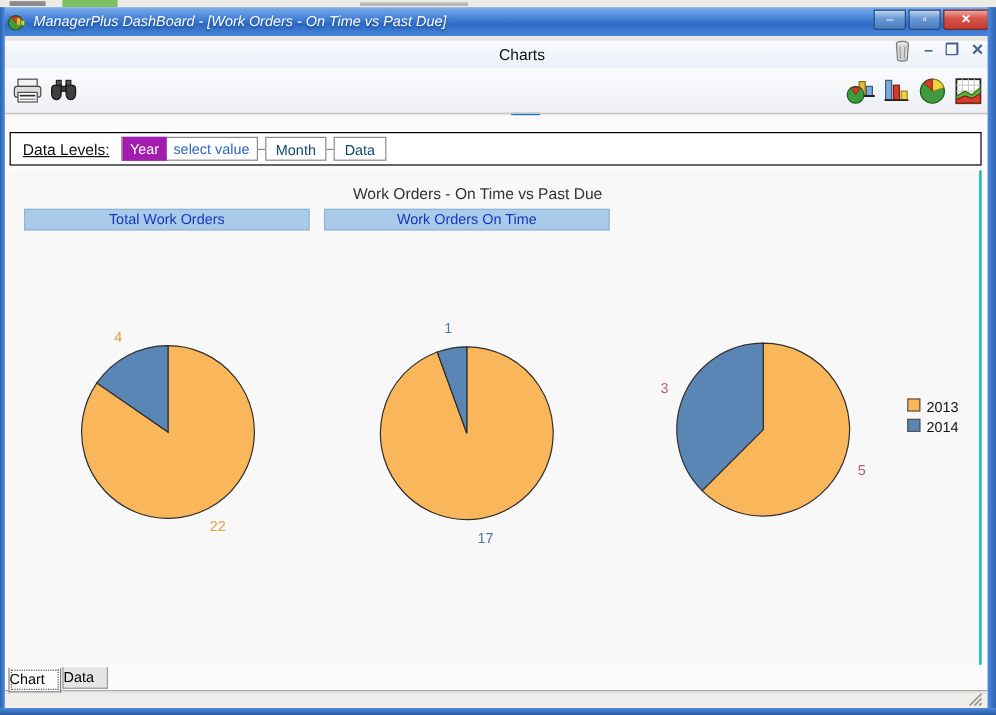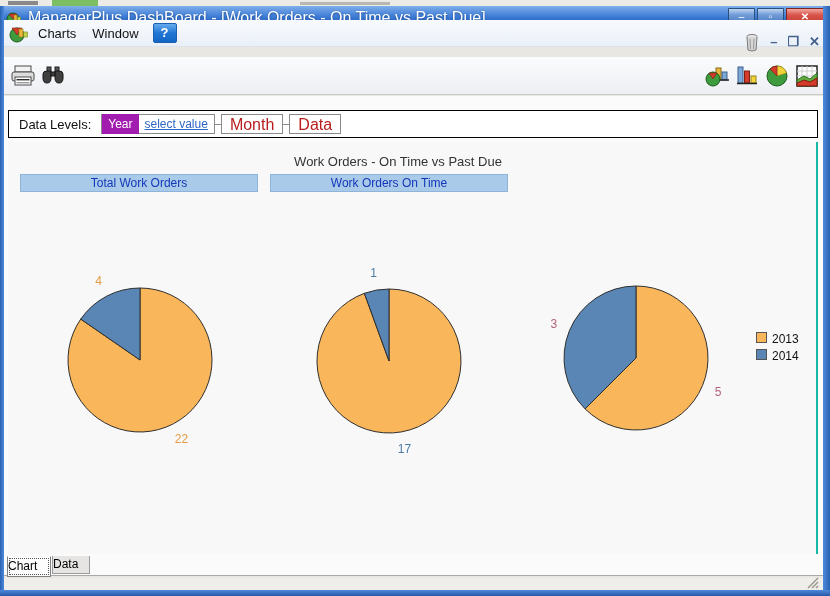--- a/index.html
+++ b/index.html
@@ -13,53 +13,53 @@
   .sliver .mark2 { position:absolute; left:300px; top:2px; width:90px; height:3px; background:#B9B7B2; }
 
   
   .frame-left  { position:absolute; left:0; top:6px; width:4px; height:590px; background:linear-gradient(90deg,#2B62B2,#4D89DC); }
   .frame-right { position:absolute; right:0; top:6px; width:7px; height:590px; background:linear-gradient(90deg,#4D89DC,#2B62B2); }
   .frame-bottom{ position:absolute; left:0; bottom:0; width:830px; height:6px; background:linear-gradient(#4D89DC,#2757A5); }
 
   .titlebar { position:absolute; left:0; top:6px; width:830px; height:24px;
     background:linear-gradient(#7FAEEA,#3D7BD5 45%,#2F6CC6 60%,#4784D8);
     display:flex; align-items:center; padding:0 6px; }
-  .titlebar .title { color:#fff; font-size:16px; margin-left:6px; text-shadow:0 1px 2px #1a4a8f; white-space:nowrap; }
+  .titlebar .title { color:#fff; font-size:12px; margin-left:6px; text-shadow:0 1px 2px #1a4a8f; white-space:nowrap;font-style:italic; }
   .winbtns { position:absolute; right:6px; top:2px; display:flex; gap:2px; }
   .wbtn { width:27px; height:17px; border:1px solid #28507F; border-radius:0 0 3px 3px;
     background:linear-gradient(#BFD4EE,#6F9BD6 40%,#497BC0); color:#fff; font-size:10px; line-height:15px;
     text-align:center; }
   .wbtn.close { background:linear-gradient(#F0A8A0,#D9544A 40%,#C23B32); border-color:#7E241E; width:38px; font-weight:bold; }
 
-  .menubar { position:absolute; left:0; top:20px; width:830px; height:27px;
+  .menubar { position:absolute; left:0; top:34px; width:830px; height:27px;
     background:linear-gradient(#F8FAFD,#EAF0F8); border-bottom:1px solid #DDE3EB;
-    display:flex; align-items:center; padding-left:8px; }
+    display:flex; align-items:center; padding-left:40px;flex-direction:column; }
   .menuitem { font-size:13px; color:#111; padding:4px 8px; }
   .helpbtn { width:24px; height:20px; margin-left:6px; border:1px solid #1A5FB0; border-radius:2px;
     background:linear-gradient(#66ACEE,#2176D3 50%,#1466C4); color:#fff; font-weight:bold; font-size:13px;
     text-align:center; line-height:18px; }
   .mdi-controls { position:absolute; right:10px; top:32px; display:flex; align-items:center; gap:10px; }
   .mdi-glyph { color:#44618E; font-size:13px; font-weight:bold; line-height:20px; }
 
   .toolbar { position:absolute; left:0; top:57px; width:830px; height:38px;
     background:linear-gradient(#FBFCFD,#EDEFF3); border-bottom:1px solid #C9C9C9;
     display:flex; align-items:center; padding:0 8px; }
   .toolbar .spacer { flex:1; }
   .tbtn { width:30px; height:30px; display:flex; align-items:center; justify-content:center; }
 
   .content { position:absolute; left:4px; top:96px; width:819px; height:479px; background:#FBFBFB; }
 
   .datalevels { position:absolute; left:4px; top:14px; width:810px; height:28px; background:#fff;
     border:1px solid #000; display:flex; align-items:center; padding-left:10px; }
-  .dl-label { font-size:13px; color:#111; margin-right:10px; }
+  .dl-label { font-size:13px; color:#111; margin-right:10px;text-decoration:underline; }
   .dl-group { display:flex; align-items:center; border:1px solid #8a8a8a; background:#fff; height:20px; }
   .dl-year { background:#a21caf; color:#fff; font-size:12px; padding:2px 6px; height:20px; line-height:16px; }
-  .dl-link { color:#2E66C4; font-size:12px; text-decoration:underline; padding:2px 6px; }
+  .dl-link { color:#2E66C4; font-size:12px; padding:2px 6px; }
   .dl-dash { width:6px; height:1px; background:#8a8a8a; }
-  .dl-box { border:1px solid #8a8a8a; background:#fff; font-size:16px; color:#b91c1c; padding:2px 8px; height:20px; line-height:16px; }
+  .dl-box { border:1px solid #8a8a8a; background:#fff; font-size:12px; color:#0c4a6e; padding:2px 8px; height:20px; line-height:16px; }
 
   .chartpanel { position:absolute; left:4px; top:46px; width:810px; height:412px; background:#F8F8F8;
     border-right:2px solid #14b8a6; }
   .chart-title { position:absolute; left:0; top:12px; width:780px; text-align:center; font-size:13px; color:#333; }
   .colheader { position:absolute; top:32px; height:18px; width:238px; background:#A9CAE9;
     border:1px solid #8FB4D9; color:#1437B8; font-size:12px; text-align:center; line-height:16px; }
   .pie-box { position:absolute; width:200px; height:200px; }
   .legend { position:absolute; left:748px; top:190px; }
   .legend-row { display:flex; align-items:flex-start; margin-bottom:3px; }
   .legend-swatch { width:11px; height:11px; border:1px solid #555; margin-right:5px; }

